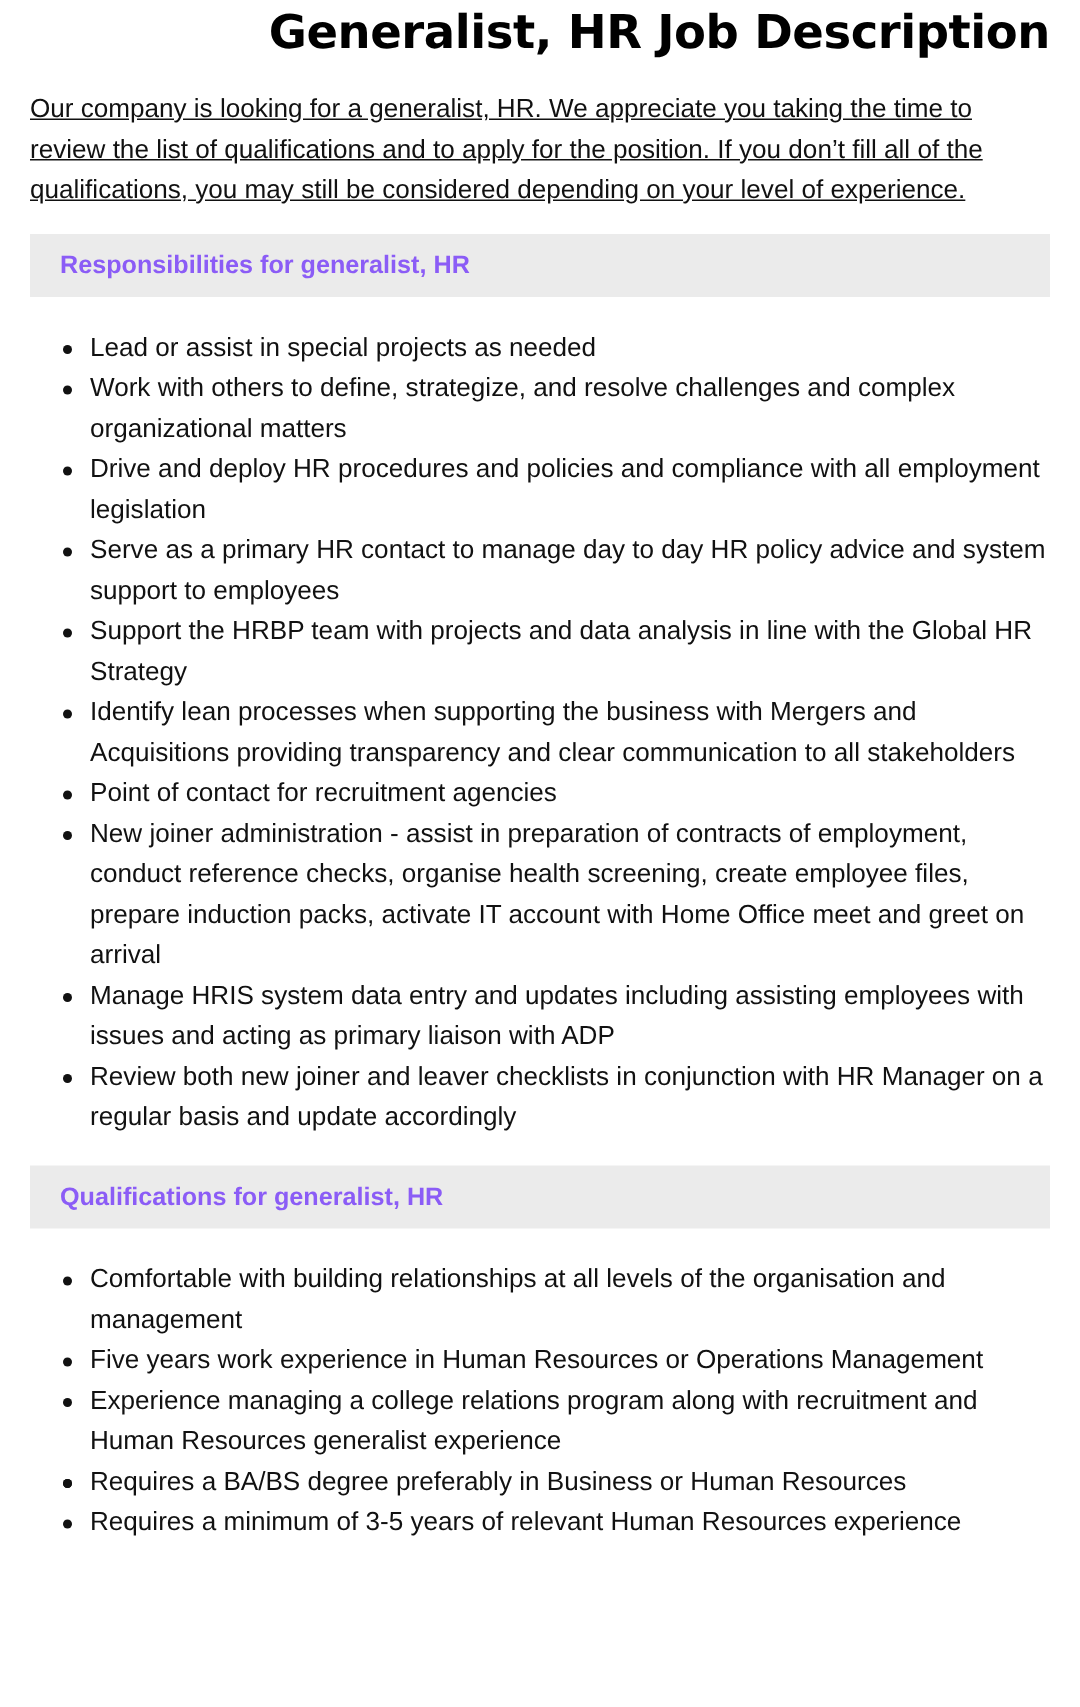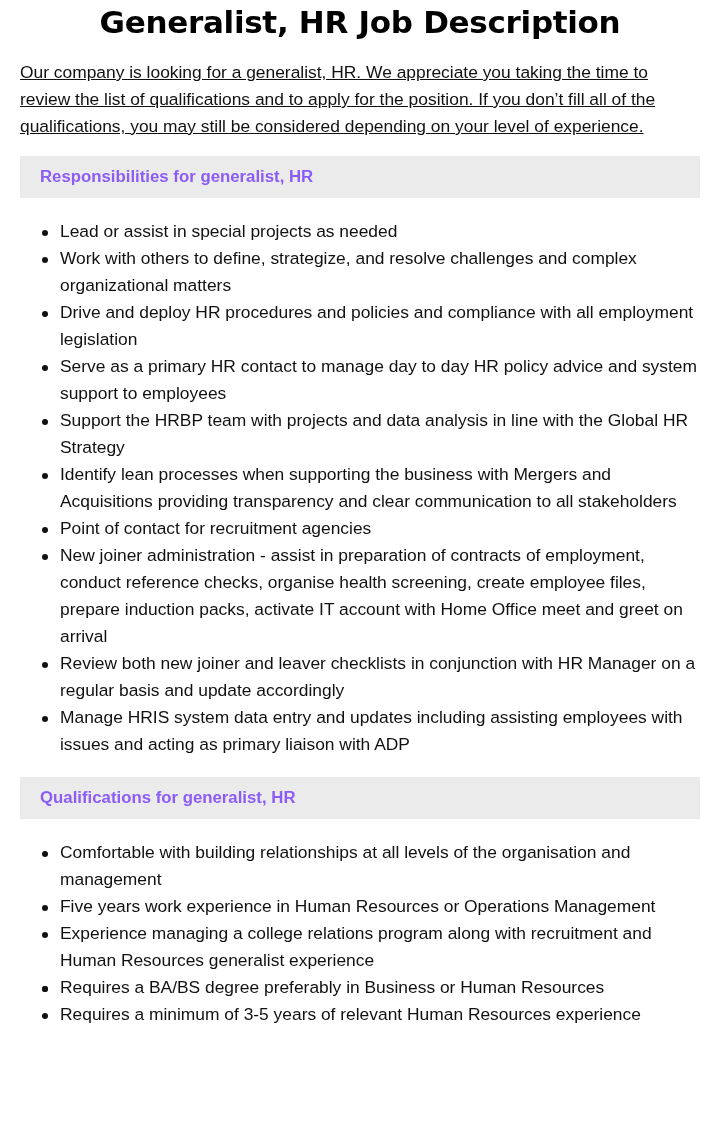--- a/index.html
+++ b/index.html
@@ -15,21 +15,21 @@
     }
     .page {
       width: 720px;
       padding: 0 20px 0 20px;
     }
     .page-title {
       font-family: "DejaVu Sans", "Liberation Sans", sans-serif;
       font-weight: bold;
       font-size: 31px;
       line-height: 44px;
-      text-align: center;
+      text-align: right;
       margin-top: 0px;
       height: 46px;
       color: #000000;
       letter-spacing: -0.3px;
     }
     .intro {
       font-size: 17.4px;
       line-height: 27px;
       margin-top: 13px;
       color: #111111;
@@ -80,22 +80,22 @@
 
   <ul class="items">
     <li><span class="bullet"></span><span>Lead or assist in special projects as needed</span></li>
     <li><span class="bullet"></span><span>Work with others to define, strategize, and resolve challenges and complex organizational matters</span></li>
     <li><span class="bullet"></span><span>Drive and deploy HR procedures and policies and compliance with all employment legislation</span></li>
     <li><span class="bullet"></span><span>Serve as a primary HR contact to manage day to day HR policy advice and system support to employees</span></li>
     <li><span class="bullet"></span><span>Support the HRBP team with projects and data analysis in line with the Global HR Strategy</span></li>
     <li><span class="bullet"></span><span>Identify lean processes when supporting the business with Mergers and Acquisitions providing transparency and clear communication to all stakeholders</span></li>
     <li><span class="bullet"></span><span>Point of contact for recruitment agencies</span></li>
     <li><span class="bullet"></span><span>New joiner administration - assist in preparation of contracts of employment, conduct reference checks, organise health screening, create employee files, prepare induction packs, activate IT account with Home Office meet and greet on arrival</span></li>
+    <li><span class="bullet"></span><span>Manage HRIS system data entry and updates including assisting employees with issues and acting as primary liaison with ADP</span></li>
     <li><span class="bullet"></span><span>Review both new joiner and leaver checklists in conjunction with HR Manager on a regular basis and update accordingly</span></li>
-    <li><span class="bullet"></span><span>Manage HRIS system data entry and updates including assisting employees with issues and acting as primary liaison with ADP</span></li>
   </ul>
 
   <div class="section-header qual">Qualifications for generalist, HR</div>
 
   <ul class="items">
     <li><span class="bullet"></span><span>Comfortable with building relationships at all levels of the organisation and management</span></li>
     <li><span class="bullet"></span><span>Five years work experience in Human Resources or Operations Management</span></li>
     <li><span class="bullet"></span><span>Experience managing a college relations program along with recruitment and Human Resources generalist experience</span></li>
     <li><span class="bullet"></span></li>
     <li><span class="bullet"></span><span>Requires a BA/BS degree preferably in Business or Human Resources</span></li>

